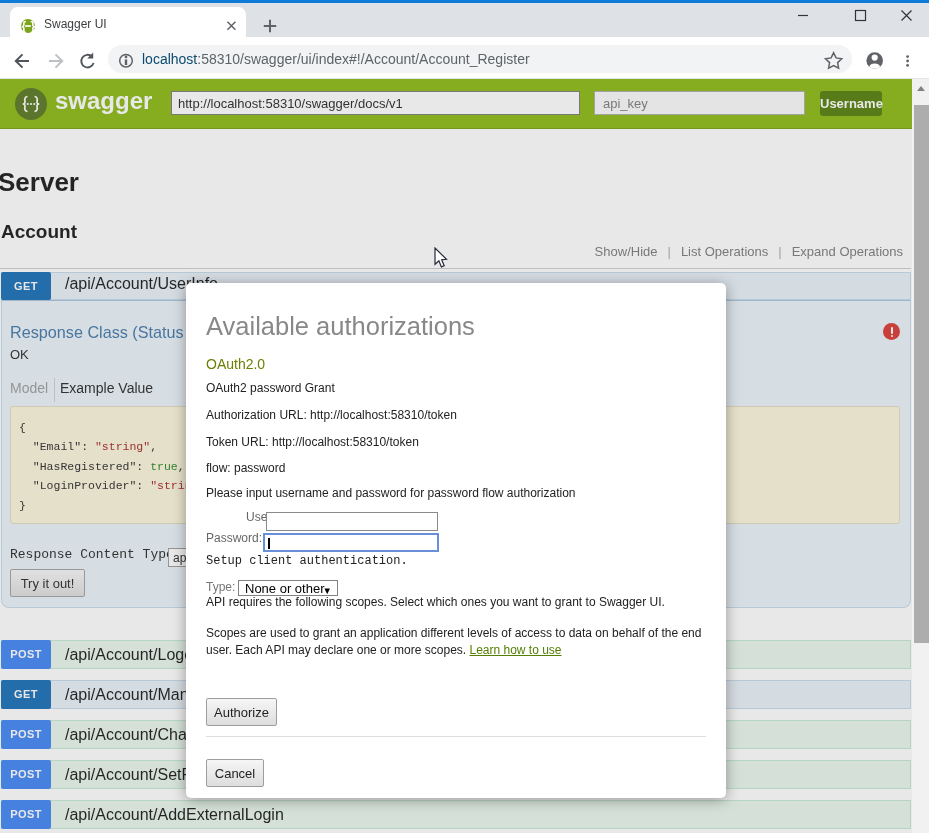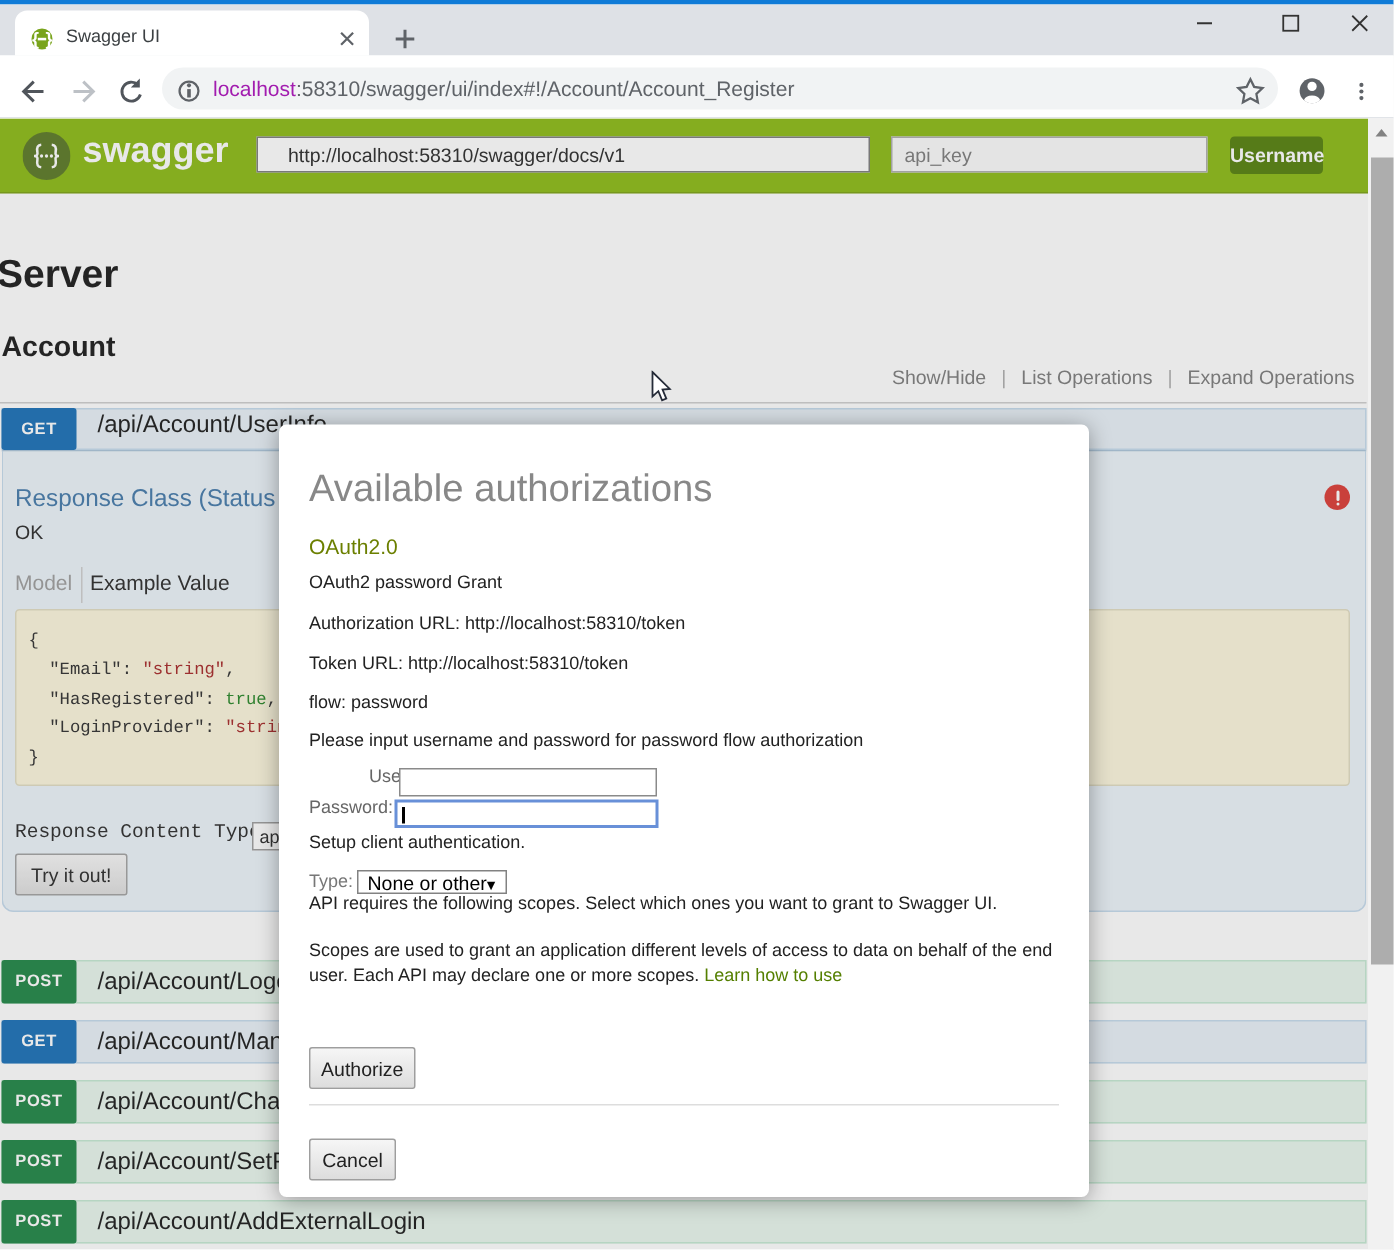--- a/index.html
+++ b/index.html
@@ -11,44 +11,44 @@
   #accent { position:absolute; top:0; left:0; width:929px; height:3px; background:#0f7bd7; }
   #tabstrip { position:absolute; top:3px; left:0; width:929px; height:34px; background:#dee1e6; }
   #tab { position:absolute; top:7px; left:10px; width:236px; height:30px; background:#fff;
      border-radius:8px 8px 0 0; }
   #tabtitle { position:absolute; top:17px; left:44px; font-size:12px; color:#3c4043; }
   #toolbar { position:absolute; top:37px; left:0; width:929px; height:42px; background:#fff;
      border-bottom:1px solid #e1e4e8; }
   #omnibox { position:absolute; top:45px; left:108px; width:744px; height:28px; background:#f1f3f4;
      border-radius:14px; }
   #urltext { position:absolute; top:51px; left:142px; font-size:14px; color:#5f6368; white-space:nowrap; }
-  #urltext b { color:#a21caf; font-weight:normal; }
+  #urltext b { color:#0c4a6e; font-weight:normal; }
 
   
   #viewport { position:absolute; top:79px; left:0; width:912px; height:754px; background:#fff; overflow:hidden; }
   #swaggerhead { position:absolute; top:0; left:0; width:912px; height:50px; background:#87b70a; border-bottom:1px solid rgba(0,0,0,0.14); }
   #swaggerhead .logotext { position:absolute; left:55px; top:8px; font-size:24px; font-weight:bold; color:#fff; }
   #hdrinput1 { position:absolute; left:171px; top:12px; width:409px; height:24px; background:#fff;
-      border:1px solid #777; font-size:13px; color:#222; padding-left:20px; line-height:24px; }
+      border:1px solid #777; font-size:13px; color:#222; padding-left:6px; line-height:24px; }
   #hdrinput2 { position:absolute; left:594px; top:12px; width:211px; height:24px; background:#fbfbfb;
       border:1px solid #aaa; font-size:13px; color:#777; padding-left:8px; line-height:24px; }
   #explore { position:absolute; left:820px; top:12px; width:62px; height:25px; background:#4e7a02;
       border-radius:3px; color:#fff; font-weight:bold; font-size:13px; text-align:center; line-height:25px; }
 
   #servertitle { position:absolute; left:-2px; top:88px; font-size:26px; font-weight:bold; color:#111; }
   #accounttitle { position:absolute; left:1px; top:142px; font-size:19px; font-weight:bold; color:#111; }
   #acctline { position:absolute; left:0px; top:189px; width:911px; height:1px; background:#ccc; }
   #acctopts { position:absolute; right:9px; top:165px; font-size:13px; color:#777; }
   #acctopts span.sep { color:#aaa; padding:0 10px; }
 
   .oprow { position:absolute; left:1px; width:910px; height:29px; box-sizing:border-box; }
   .opbtn { position:absolute; left:-1px; top:-1px; width:50px; height:29px; border-radius:2px;
      color:#fff; font-size:11px; font-weight:bold; text-align:center; line-height:29px; letter-spacing:0.4px; }
   .get  .opbtn { background:#0f6ab4; }
-  .post .opbtn { background:#15803d; }
+  .post .opbtn { background:#3b82f6; }
   .get  { background:#e7f0f7; border:1px solid #c3d9ec; }
   .post { background:#e7f6ec; border:1px solid #c3e8d1; }
   .oppath { position:absolute; left:63px; top:5px; font-size:16px; color:#111; }
 
   
   #opcontent { position:absolute; left:1px; top:221px; width:910px; height:308px;
      background:#ebf3f9; border:1px solid #c3d9ec; border-top:1px solid #a8c2d8;
      border-radius:0 0 8px 8px; }
   #respclass { position:absolute; left:8px; top:22px; font-size:16.2px; color:#3c74a7; }
   #oktext { position:absolute; left:8px; top:46px; font-size:13px; color:#222; }
@@ -87,29 +87,29 @@
      border-radius:5px; box-shadow:0 2px 14px rgba(0,0,0,0.35); z-index:30; font-size:12px; color:#222; }
   #mtitle { position:absolute; left:20px; top:29px; font-size:25.5px; color:#888; }
   #moauth { position:absolute; left:20px; top:73px; font-size:14px; color:#6b7f00; }
   .mline { position:absolute; left:20px; }
   #mlbl1 { top:98px; } #mlbl2 { top:125px; } #mlbl3 { top:152px; } #mlbl4 { top:178px; } #mlbl5 { top:203px; }
   #mrowu { position:absolute; left:20px; top:227px; color:#666;margin-left:40px; }
   #mrowp { position:absolute; left:20px; top:248px; color:#666; }
   #inpu { position:absolute; left:80px; top:229px; width:172px; height:19px; border:1px solid #8a8a8a; background:#fff; }
   #inpp { position:absolute; left:77px; top:250px; width:176px; height:19px; border:2px solid #6890d8; background:#fff; }
   #caret { position:absolute; left:3px; top:3px; width:1.5px; height:11px; background:#000; }
-  #msetup { position:absolute; left:20px; top:271px; }
+  #msetup { position:absolute; left:20px; top:271px;font-family:Liberation Mono, monospace; }
   #mtype { position:absolute; left:20px; top:297px; color:#777; }
   #msel { position:absolute; left:52px; top:297px; width:100px; height:16px; border:1px solid #828282;
      background:#fff; font-size:13px; color:#000; padding:0 0 0 6px; line-height:15px; }
   #msel .arr { position:absolute; right:5px; top:2px; font-size:9.5px; color:#000; }
   #mapi { position:absolute; left:20px; top:312px; }
   #mscope1 { position:absolute; left:20px; top:343px; }
   #mscope2 { position:absolute; left:20px; top:360px; }
-  #mscope2 a { color:#547f00; }
+  #mscope2 a { color:#547f00; text-decoration:underline; }
   #authbtn { position:absolute; left:20px; top:415px; width:71px; height:28px; font-size:13px; line-height:27px; }
   #mhr { position:absolute; left:20px; top:453px; width:500px; height:1px; background:#ddd; }
   #cancelbtn { position:absolute; left:20px; top:476px; width:58px; height:28px; font-size:13px; line-height:27px; }
 </style>
 </head>
 <body>
 
 <div id="accent"></div>
 <div id="tabstrip"></div>
 <div id="tab"></div>

